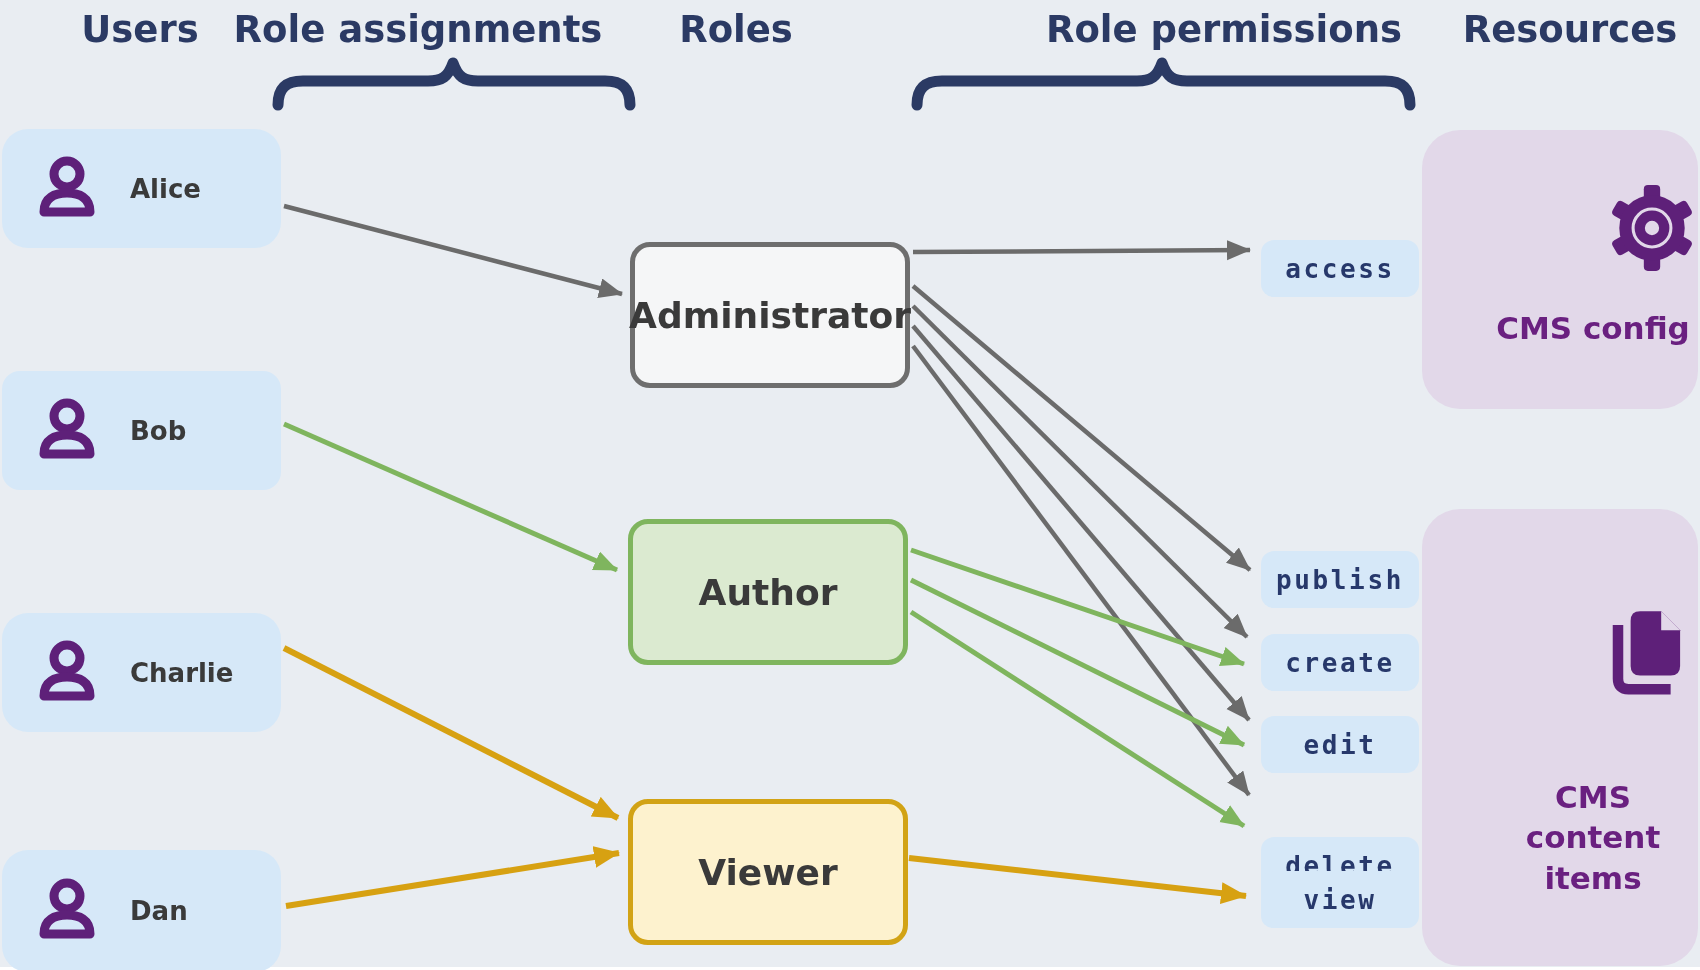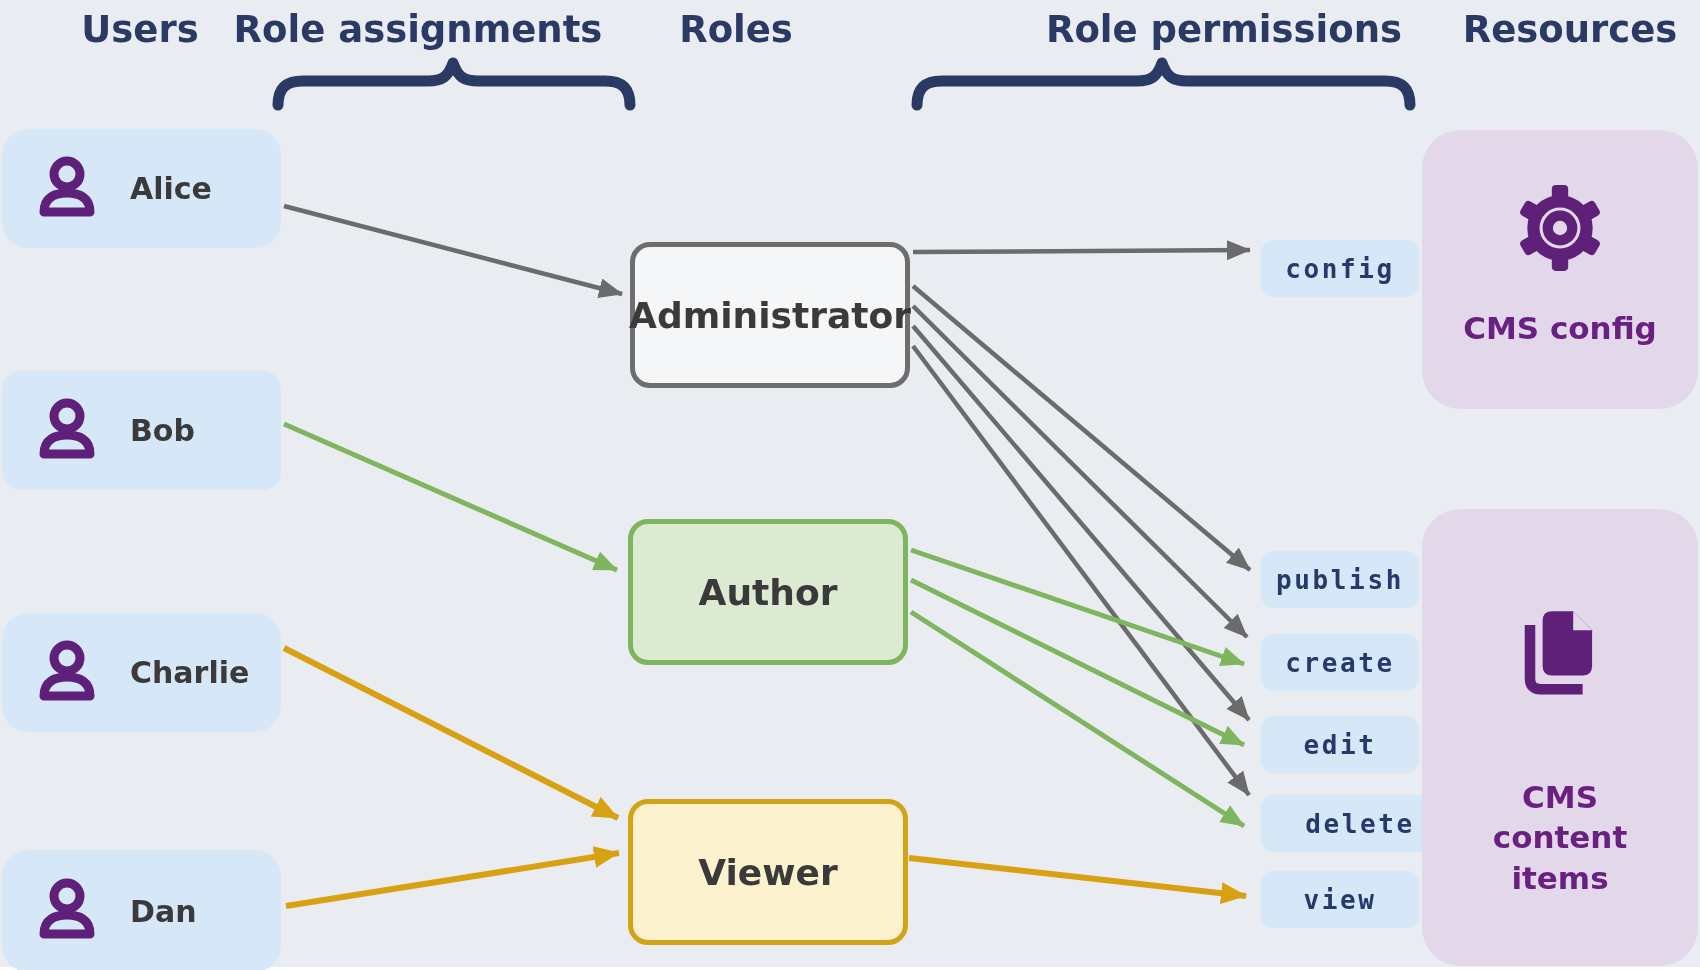--- a/index.html
+++ b/index.html
@@ -31,21 +31,21 @@
   .head-green{fill:var(--arrow-green,#7fb55e);}
   .head-orange{fill:var(--arrow-orange,#d7a112);}
 
   
   .user-card{
     position:absolute;left:2px;width:279px;height:119px;z-index:2;
     background:var(--user-card,#d6e8f8);border-radius:26px;
     display:flex;align-items:center;
   }
   .user-card .person{margin-left:30px;flex:0 0 auto;display:block;}
-  .user-name{margin-left:28px;font-size:30px;font-weight:600;color:var(--name-text,#3a3a3a);}
+  .user-name{margin-left:28px;font-size:26px;font-weight:600;color:var(--name-text,#3a3a3a);}
   #user-alice{top:129px;}
   #user-bob{top:371px;border-radius:18px;}
   #user-charlie{top:613px;}
   #user-dan{top:850px;height:122px;}
 
   
   .role-box{
     position:absolute;width:280px;height:146px;z-index:2;box-sizing:border-box;
     border-radius:20px;display:flex;align-items:center;justify-content:center;
     font-size:36px;font-weight:600;color:var(--name-text,#3a3a3a);
@@ -59,28 +59,28 @@
     position:absolute;left:1261px;width:158px;height:57px;z-index:2;
     background:var(--chip,#d6e8f8);border-radius:13px;
     display:flex;align-items:center;justify-content:center;
     font-family:"DejaVu Sans Mono","Liberation Mono",monospace;
     font-size:26px;font-weight:700;letter-spacing:0.10em;color:var(--chip-text,#27386b);
   }
   #perm-access{top:240px;}
   #perm-publish{top:551px;}
   #perm-create{top:634px;}
   #perm-edit{top:716px;}
-  #perm-delete{top:795px;padding-left:20px;}
+  #perm-delete{top:837px;}
   #perm-view{top:871px;border-radius:12px;}
 
   
   .resource-card{
     position:absolute;left:1422px;width:276px;z-index:2;
     background:var(--resource-card,#e2d8e9);border-radius:38px;
-    display:flex;flex-direction:column;align-items:center;
+    display:flex;flex-direction:column;align-items:flex-end;
   }
   #res-config{top:130px;height:279px;}
   #res-content{top:509px;height:457px;}
   #res-config .res-icon{margin-top:52px;}
   #res-content .res-icon{margin-top:96px;}
   .res-label{
     margin-top:34px;text-align:center;width:210px;
     font-size:31px;font-weight:700;line-height:1.3;color:var(--purple-text,#6a2080);
   }
   #res-content .res-label{margin-top:72px;}
@@ -169,21 +169,21 @@
     <span>Administrator</span>
   </div>
   <div class="role-box" id="role-author">
     <span>Author</span>
   </div>
   <div class="role-box" id="role-viewer">
     <span>Viewer</span>
   </div>
 
   <div class="perm-chip" id="perm-access">
-    <span>config</span>
+    <span>access</span>
   </div>
   <div class="perm-chip" id="perm-publish">
     <span>publish</span>
   </div>
   <div class="perm-chip" id="perm-create">
     <span>create</span>
   </div>
   <div class="perm-chip" id="perm-edit">
     <span>edit</span>
   </div>

